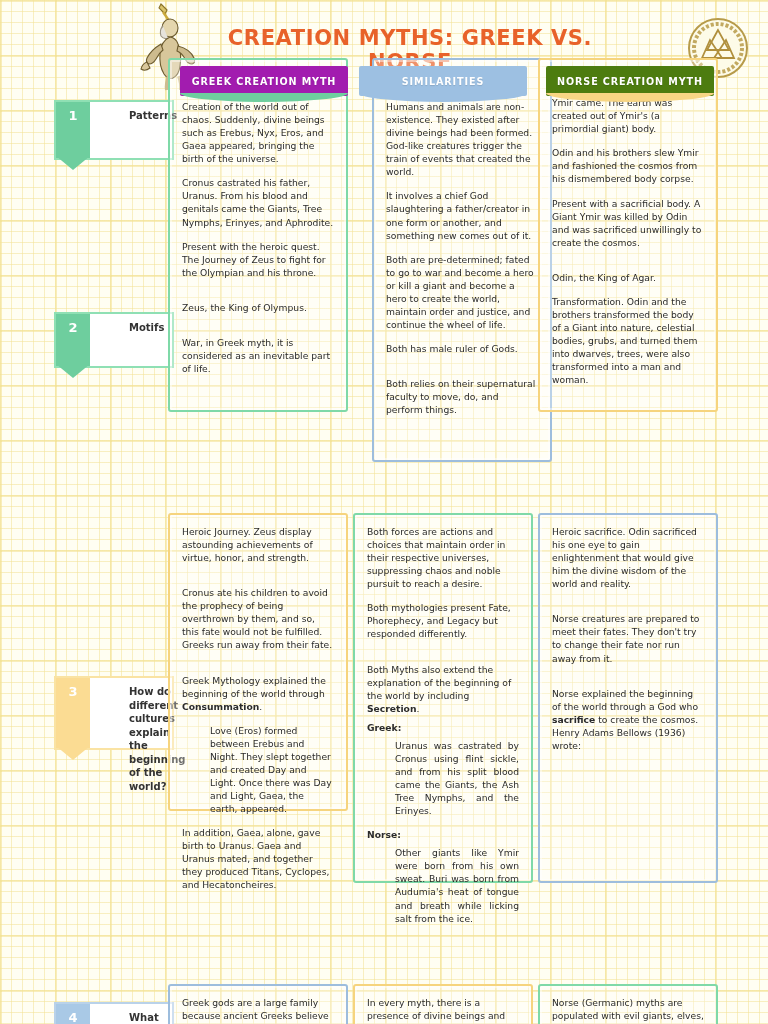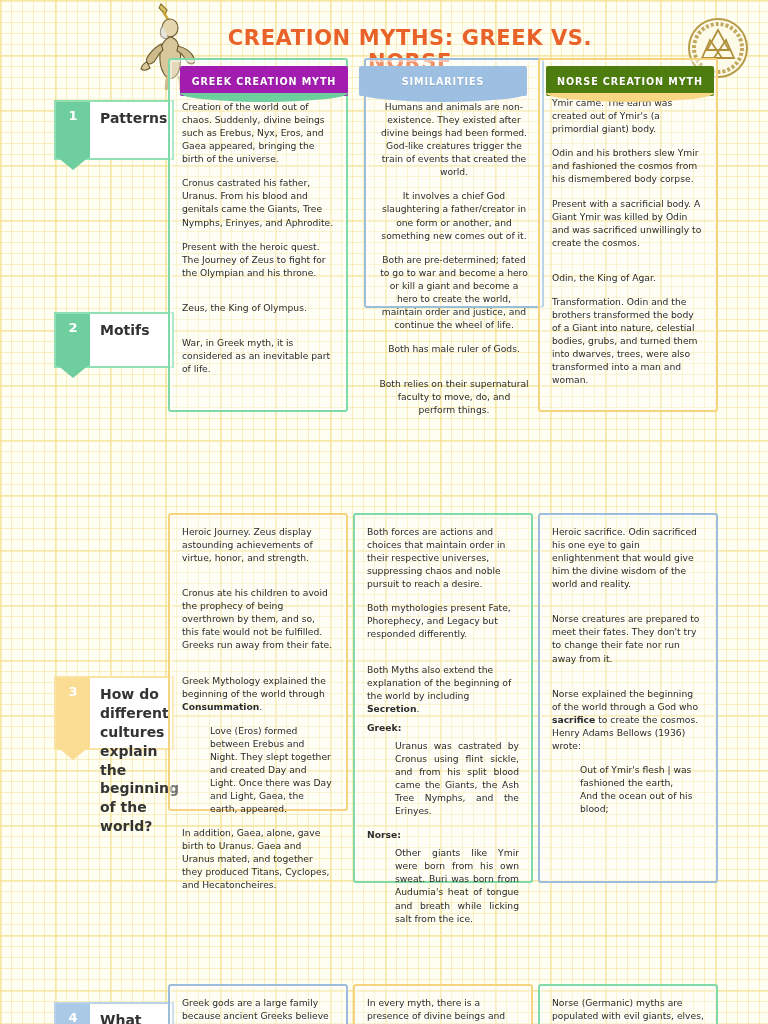--- a/index.html
+++ b/index.html
@@ -66,21 +66,21 @@
     color:#ffffff; font-weight:bold; font-size:13px;
     display:flex; justify-content:center; padding-top:6px;
   }
   .badge::after{
     content:""; position:absolute; left:0; right:0; bottom:-12px; height:14px;
     clip-path:polygon(0 0, 100% 0, 50% 100%);
   }
   .badge.green  { background:#6ece9e; } .badge.green::after  { background:#6ece9e; }
   .badge.yellow { background:#fbdc93; } .badge.yellow::after { background:#fbdc93; }
   .badge.blue   { background:#a9c9e6; } .badge.blue::after   { background:#a9c9e6; }
-  .rowlabel .txt { padding:7px 6px 6px 10px; font-size:14px; font-weight:bold; color:#333; line-height:1.35; }
+  .rowlabel .txt { padding:7px 6px 6px 10px; font-size:10px; font-weight:bold; color:#333; line-height:1.35;margin-left:29px; }
 </style>
 </head>
 <body>
 
 <div id="zeus">
   <svg viewBox="0 0 78 92" width="78" height="92">
     <g stroke="#6b5a2e" stroke-width="1.1" fill="#cdbb8e">
       <path d="M30 10 L24 4 L22 8 L28 14 Z" fill="#d9c36b" stroke="#8a7329"></path>
       <path d="M26 12 L33 22" stroke="#c9a93c" stroke-width="2.4"></path>
       <ellipse cx="33" cy="28" rx="8" ry="9" fill="#e4d6ae"></ellipse>
@@ -124,21 +124,21 @@
     <p>Cronus castrated his father, Uranus. From his blood and genitals came the Giants, Tree Nymphs, Erinyes, and Aphrodite.</p>
     <p class="gap">Present with the heroic quest. The Journey of Zeus to fight for the Olympian and his throne.</p>
     <p class="gap">Zeus, the King of Olympus.</p>
     <p>War, in Greek myth, it is considered as an inevitable part of life.</p>
   </div>
 </div>
 <div class="ribbon green" style="left:180px; top:66px;">
   <span>GREEK CREATION MYTH</span>
 </div>
 
-<div class="card blue" style="left:364px; top:58px; width:180px; height:250px;text-align:center;">
+<div class="card blue" style="left:372px; top:58px; width:180px; height:404px;">
   <div class="card-body" style="padding-top:40px;">
     <p>Humans and animals are non-existence. They existed after divine beings had been formed. God-like creatures trigger the train of events that created the world.</p>
     <p>It involves a chief God slaughtering a father/creator in one form or another, and something new comes out of it.</p>
     <p>Both are pre-determined; fated to go to war and become a hero or kill a giant and become a hero to create the world, maintain order and justice, and continue the wheel of life.</p>
     <p class="gap">Both has male ruler of Gods.</p>
     <p>Both relies on their supernatural faculty to move, do, and perform things.</p>
   </div>
 </div>
 <div class="ribbon blue" style="left:359px; top:66px; width:168px;">
   <span>SIMILARITIES</span>
@@ -188,22 +188,20 @@
   </div>
 </div>
 
 <div class="card blue" style="left:538px; top:513px; width:180px; height:370px;">
   <div class="card-body">
     <p class="gap">Heroic sacrifice. Odin sacrificed his one eye to gain enlightenment that would give him the divine wisdom of the world and reality.</p>
     <p class="gap">Norse creatures are prepared to meet their fates. They don't try to change their fate nor run away from it.</p>
     <p>
       <span>Norse explained the beginning of the world through a God who </span><b>sacrifice</b><span> to create the cosmos. Henry Adams Bellows (1936) wrote:</span>
     </p>
-    <p class="indent" style="white-space:pre-line;">Out of Ymir's flesh | was fashioned the earth,
-And the ocean out of his blood;</p>
   </div>
 </div>
 
 <div class="rowlabel blue" style="left:54px; top:1002px; width:120px; height:70px;">
   <div class="badge blue">4</div>
   <div class="txt">What are the</div>
 </div>
 
 <div class="card blue" style="left:168px; top:984px; width:180px; height:90px;">
   <div class="card-body">

